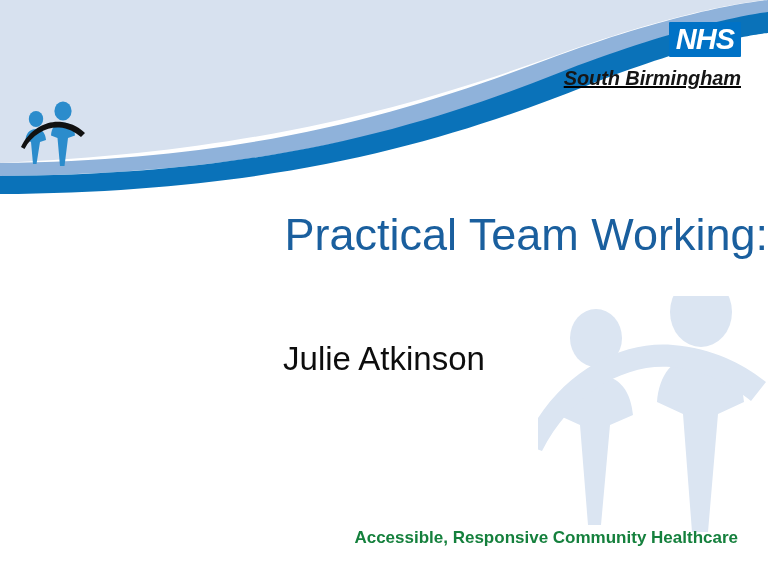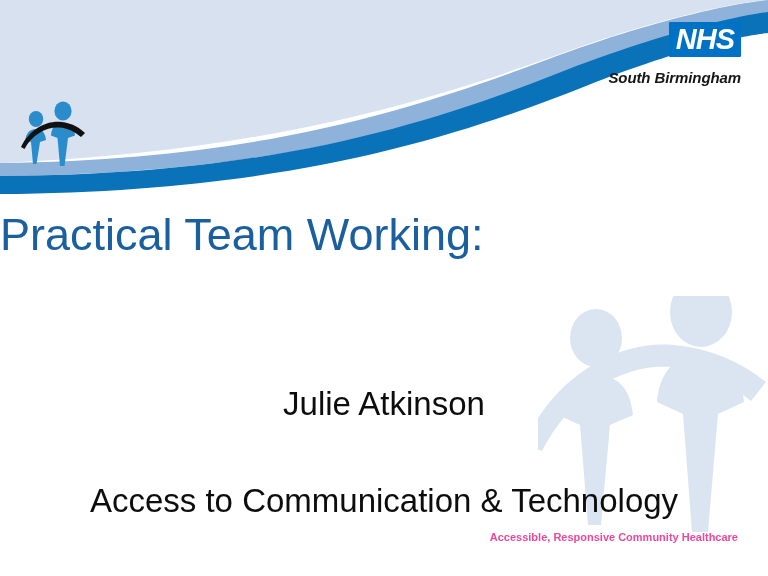--- a/index.html
+++ b/index.html
@@ -49,20 +49,21 @@
     width: 74px;
     height: 68px;
   }
 
   
   #nhs-lockup {
     position: absolute;
     right: 27px;
     top: 22px;
     text-align: right;
+    text-decoration: underline;
   }
   #nhs-badge {
     display: inline-block;
     background: #0072c6;
     padding: 2px 7px 3px 7px;
     border-radius: 1px;
   }
   #nhs-badge-text {
     display: block;
     color: #ffffff;
@@ -71,37 +72,37 @@
     font-style: italic;
     font-size: 29px;
     line-height: 30px;
     letter-spacing: -1px;
   }
   .nhs-trust-line {
     color: #161616;
     font-family: "Liberation Sans", sans-serif;
     font-weight: bold;
     font-style: italic;
-    font-size: 15px;
+    font-size: 20px;
     line-height: 20px;
     letter-spacing: -0.1px;
     white-space: nowrap;
     margin-left: 33px;
   }
   #nhs-trust-block {
     margin-top: 11px;
   }
 
   
   #title-block {
     position: absolute;
     left: 0;
     top: 206px;
     width: 768px;
-    text-align: left;
+    text-align: right;
   }
   .title-line {
     color: #1a5f9e;
     font-family: "Liberation Sans", sans-serif;
     font-size: 45px;
     line-height: 57px;
     font-weight: normal;
     white-space: nowrap;
   }
 
@@ -113,32 +114,31 @@
     width: 768px;
     text-align: center;
   }
   .subtitle-line {
     color: #0d0d0d;
     font-family: "Liberation Sans", sans-serif;
     font-size: 33px;
     line-height: 52px;
     font-weight: normal;
     white-space: nowrap;
-    margin-top: 45px;
   }
 
   
   #footer-tagline {
     position: absolute;
     right: 30px;
     top: 528px;
-    color: #ec4899;
+    color: #15803d;
     font-family: "Liberation Sans", sans-serif;
     font-weight: bold;
-    font-size: 11px;
+    font-size: 17px;
     line-height: 19px;
     white-space: nowrap;
   }
 </style>
 </head>
 <body>
 
 <div id="slide">
 
   <svg id="banner-group" viewBox="0 0 768 200" width="768" height="200" preserveAspectRatio="none">
@@ -188,18 +188,17 @@
     <path fill="#dbe5f2" d="M-14,148 C16,80 80,44 135,49 C176,52.5 205,68 228,86 L213,105
              C192,88 166,74 133,71 C88,67 34,96 4,155 Z"></path>
   </svg>
 
   <div id="title-block">
     <div class="title-line">Practical Team Working:</div>
   </div>
 
   <div id="subtitle-block">
     <div class="subtitle-line">Julie Atkinson</div>
-    <div class="subtitle-line">Access to Communication &amp; Technology</div>
   </div>
 
   <div id="footer-tagline">Accessible, Responsive Community Healthcare</div>
 
 </div>
 
 </body></html>

